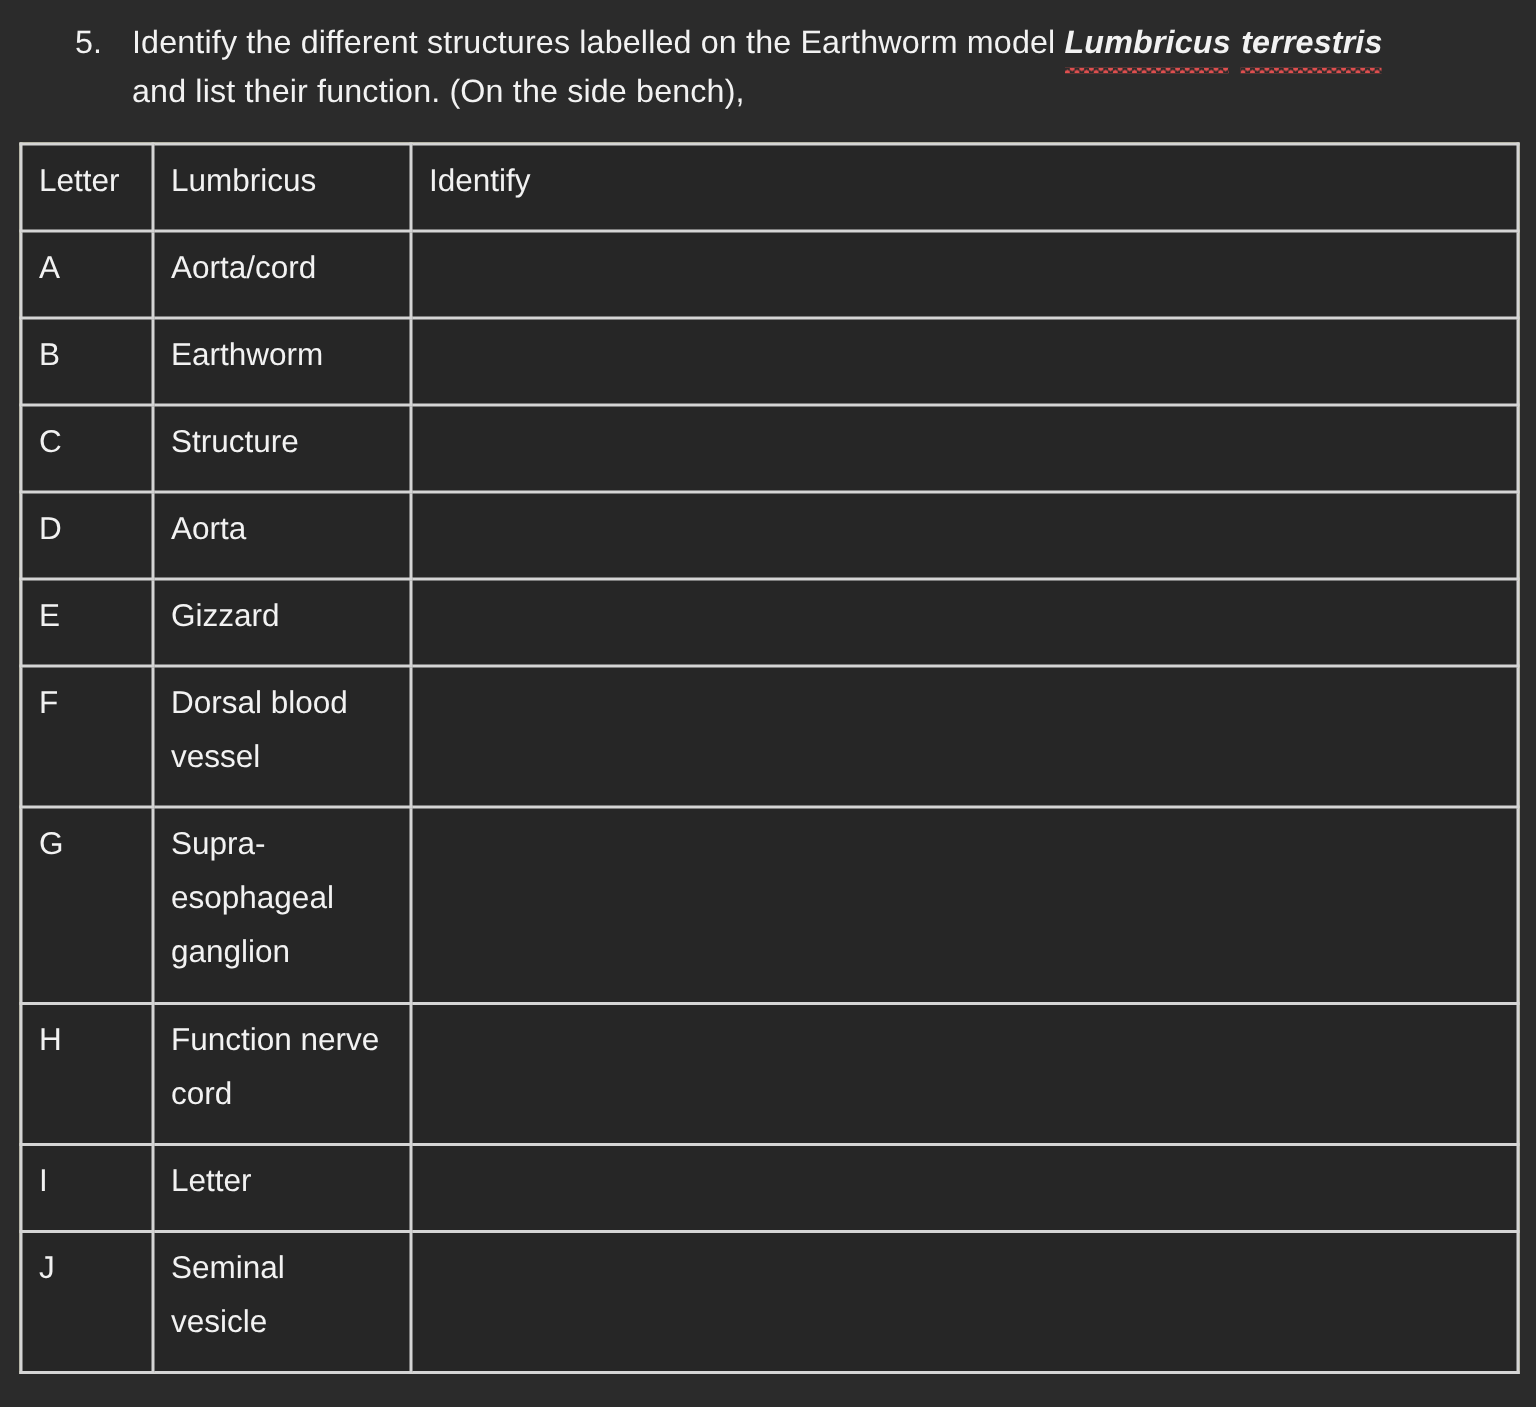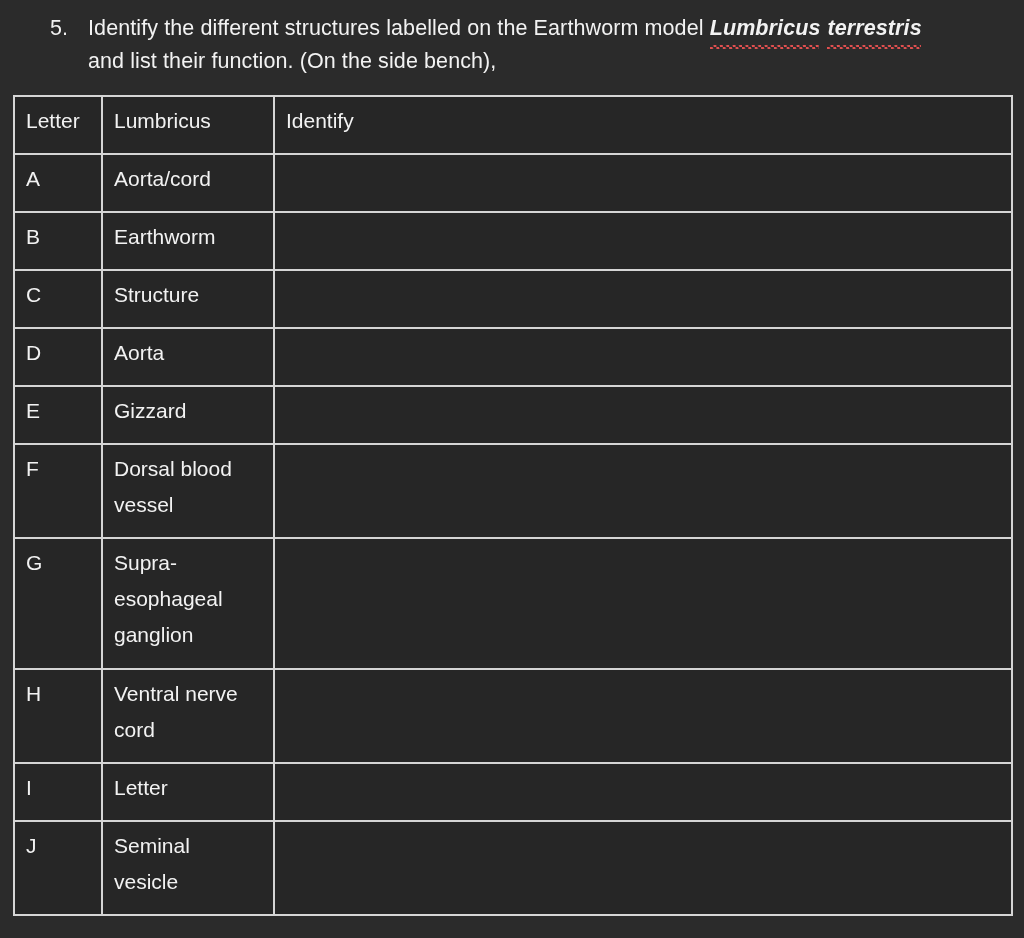--- a/index.html
+++ b/index.html
@@ -189,21 +189,21 @@
           <td>
               <span class="cell-text">Supra-
 esophageal
 ganglion</span>
             </td>
           <td class="fn-cell"></td>
         </tr>
         <tr class="r2">
           <td>H</td>
           <td>
-              <span class="cell-text">Ventral nerve
+              <span class="cell-text">Function nerve
 cord</span>
             </td>
           <td class="fn-cell"></td>
         </tr>
         <tr class="r1">
           <td>I</td>
           <td>
               <span class="cell-text">Letter</span>
             </td>
           <td class="fn-cell"></td>

